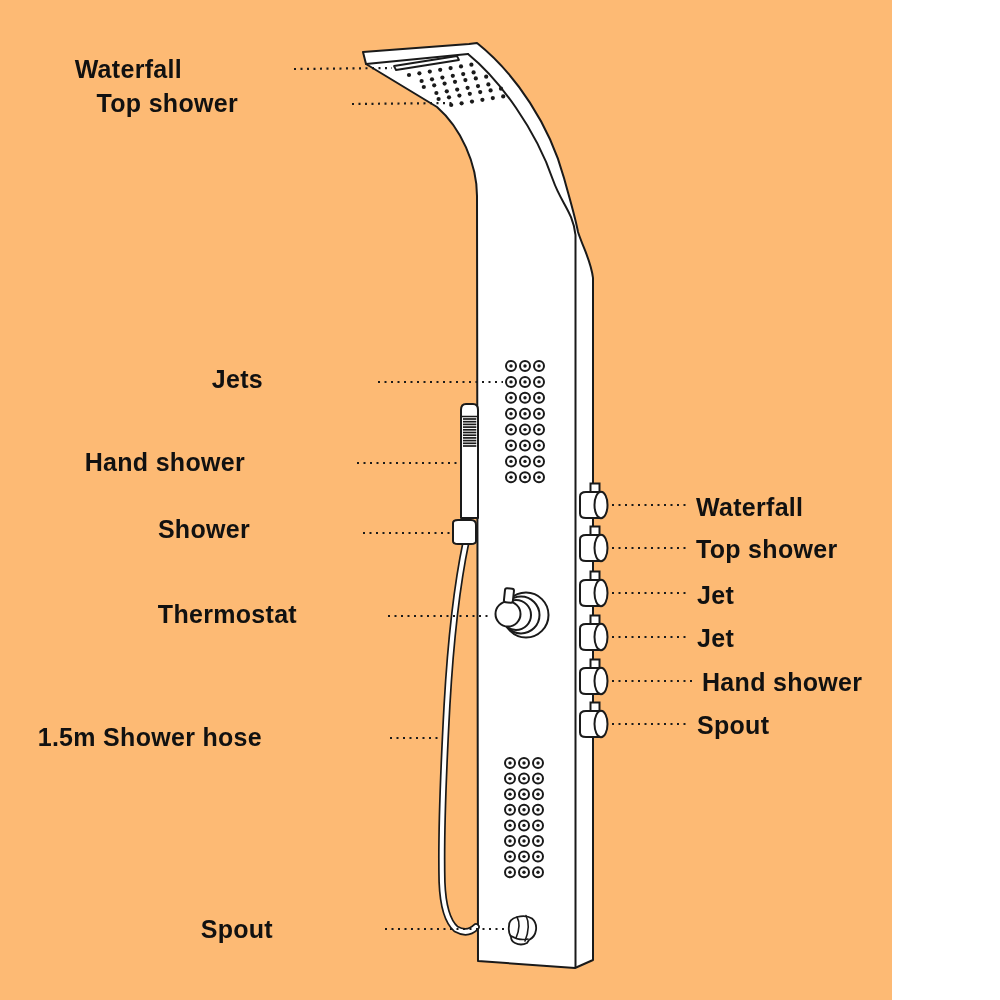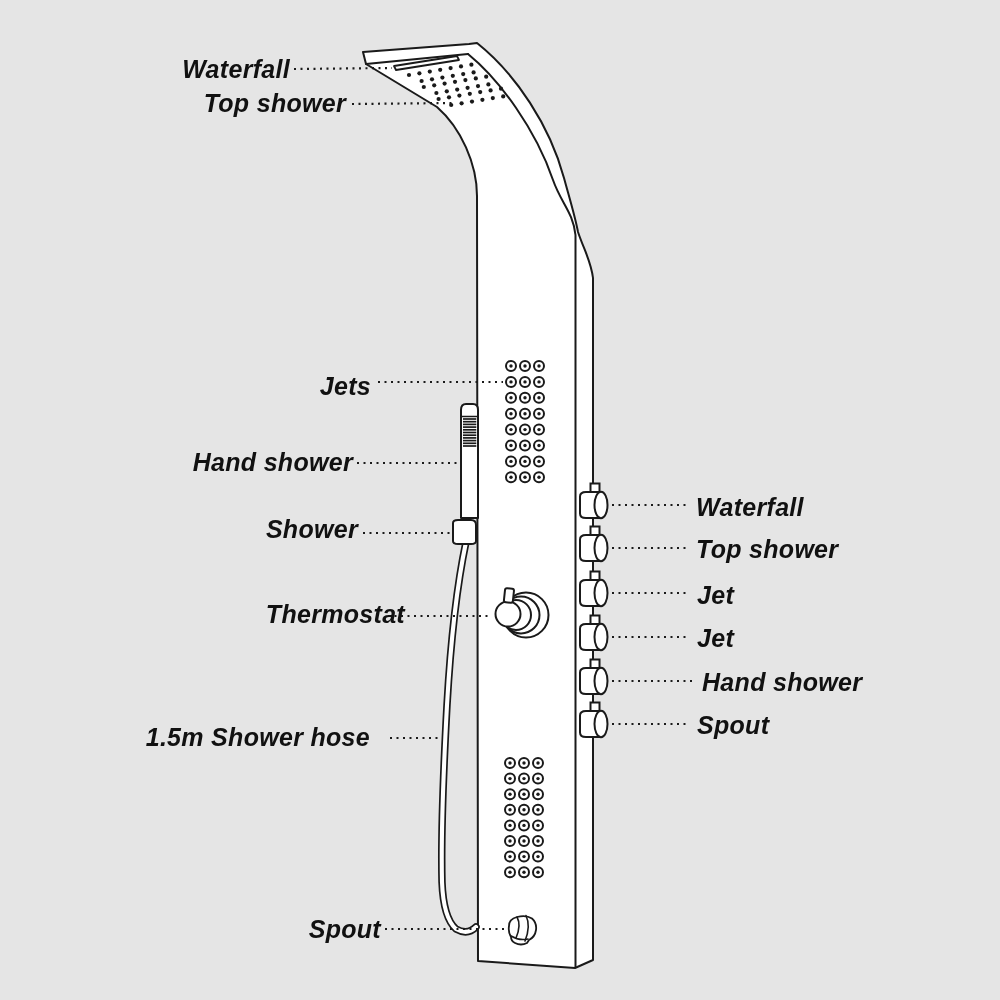--- a/index.html
+++ b/index.html
@@ -1,39 +1,38 @@
 <!DOCTYPE html>
 <html><head>
 <meta charset="utf-8">
 <style>
   html,body{margin:0;padding:0;background:#ffffff;}
   .stage{
     position:relative;
-    width:1000px;height:1000px;
-    background:#e5e5e5;
+    width:892px;height:1000px;
+    background:#fdba74;
     overflow:hidden;
     font-family:"Liberation Sans","DejaVu Sans",sans-serif;
-    font-style:italic;
   }
   .stage svg{position:absolute;left:0;top:0;}
   .lbl{
     position:absolute;
     font-weight:700;
     font-size:25px;
     line-height:26px;
     height:26px;
     letter-spacing:0.3px;
     color:#111111;
     white-space:nowrap;
   }
   .lbl.left{text-align:right;}
   
   .l-waterfall   {right:710px; top:56px;}
   .l-topshower   {right:654px; top:90px;}
-  .l-jets        {right:629px; top:366px;margin-top:7px;}
+  .l-jets        {right:629px; top:366px;}
   .l-handshower  {right:647px; top:449px;}
   .l-holder      {right:642px; top:516px;}
   .l-thermostat  {right:595px; top:601px;}
   .l-hose        {right:630px; top:724px;}
   .l-spout       {right:619px; top:916px;}
   
   .r-waterfall   {left:696px; top:494px;}
   .r-topshower   {left:696px; top:536px;}
   .r-jet1        {left:697px; top:582px;}
   .r-jet2        {left:697px; top:625px;}

